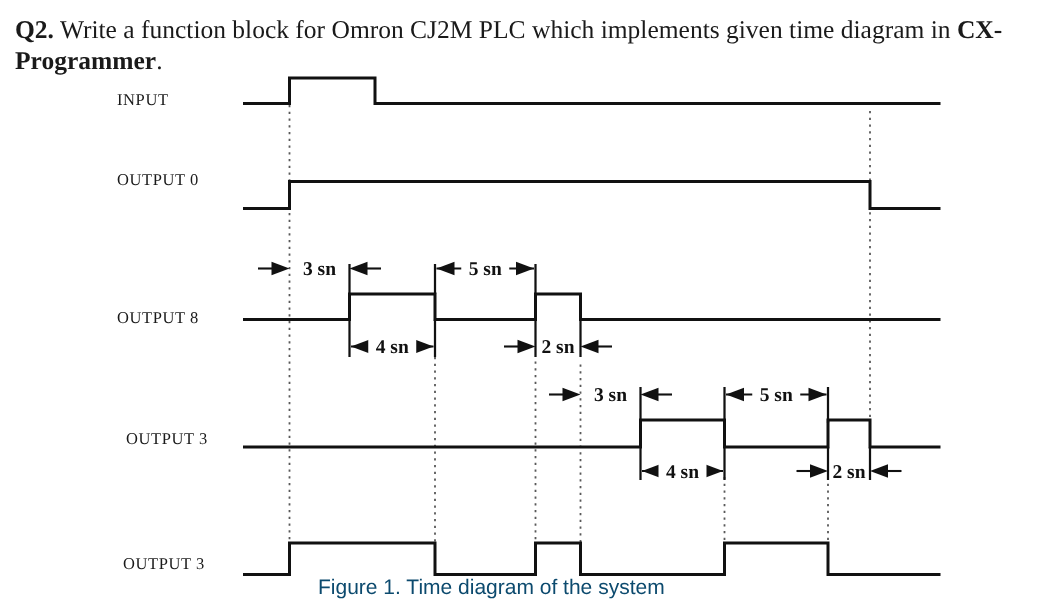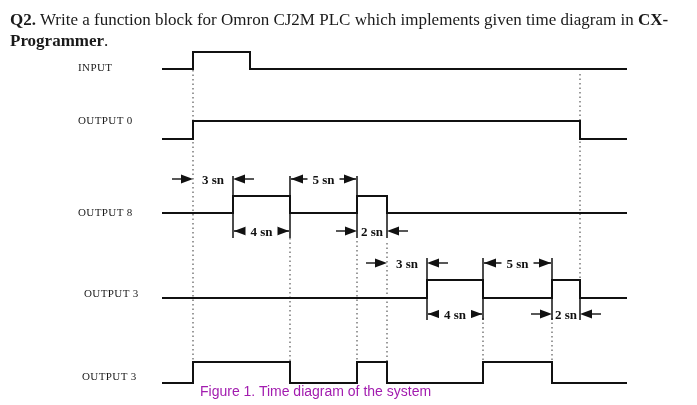--- a/index.html
+++ b/index.html
@@ -8,22 +8,22 @@
   .title{position:absolute;left:10px;top:9px;font-size:17px;line-height:1.25;white-space:nowrap;}
   .title b{font-weight:bold;}
   .siglabel{position:absolute;font-weight:normal;font-size:11px;letter-spacing:0.4px;white-space:nowrap;}
   #diagram-svg{position:absolute;left:0;top:0;}
   .wave{fill:none;stroke:#111111;stroke-width:2;stroke-linejoin:miter;}
   .dot{stroke:#595959;stroke-width:1.2;stroke-dasharray:1.5 3;}
   .thin{stroke:#111111;stroke-width:1.4;}
   .tick{stroke:#111111;stroke-width:1.5;}
   .ahead{fill:#111111;stroke:none;}
   .anno-text{font-family:"Liberation Serif",serif;font-weight:bold;font-size:13px;fill:#111111;}
-  .caption{position:absolute;left:200px;top:383px;font-family:"Liberation Sans",sans-serif;
-           font-size:14px;color:#a21caf;white-space:nowrap;}
+  .caption{position:absolute;left:212px;top:383px;font-family:"Liberation Sans",sans-serif;
+           font-size:14px;color:#0c4a6e;white-space:nowrap;}
 </style>
 </head>
 <body>
 
 <div class="page">
 
   <div class="title">
     <div><b>Q2.</b><span> Write a function block for Omron CJ2M PLC which implements given time diagram in </span><b>CX-</b></div>
     <div><b>Programmer</b><span>.</span></div>
   </div>

